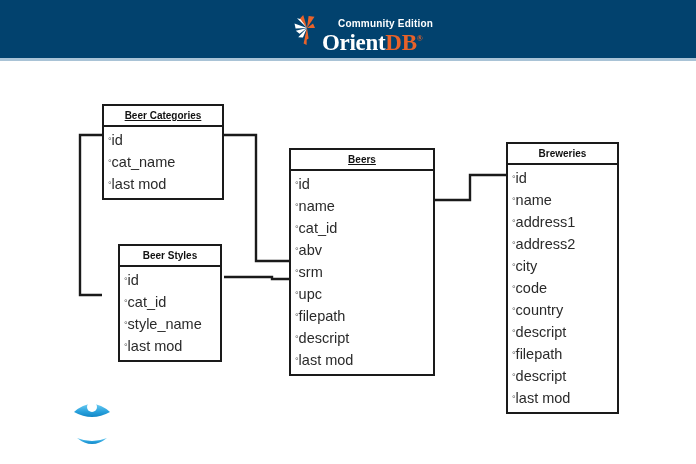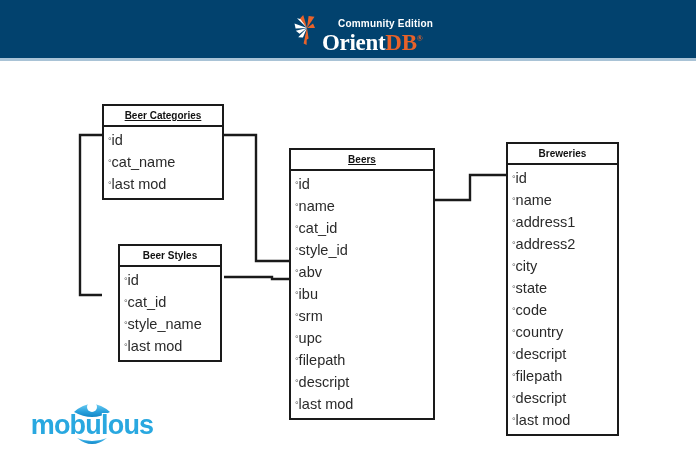--- a/index.html
+++ b/index.html
@@ -186,40 +186,37 @@
       <div class="field"><span class="bullet">°</span><span>last mod</span></div>
     </div>
   </div>
 
   <div class="entity" id="ent-beers">
     <div class="entity-title underlined"><span>Beers</span></div>
     <div class="fields">
       <div class="field"><span class="bullet">°</span><span>id</span></div>
       <div class="field"><span class="bullet">°</span><span>name</span></div>
       <div class="field"><span class="bullet">°</span><span>cat_id</span></div>
-      <div class="field"><span class="bullet">°</span><span>style_id</span></div>
       <div class="field"><span class="bullet">°</span><span>abv</span></div>
-      <div class="field"><span class="bullet">°</span><span>ibu</span></div>
       <div class="field"><span class="bullet">°</span><span>srm</span></div>
       <div class="field"><span class="bullet">°</span><span>upc</span></div>
       <div class="field"><span class="bullet">°</span><span>filepath</span></div>
       <div class="field"><span class="bullet">°</span><span>descript</span></div>
       <div class="field"><span class="bullet">°</span><span>last mod</span></div>
     </div>
   </div>
 
   <div class="entity" id="ent-breweries">
     <div class="entity-title"><span>Breweries</span></div>
     <div class="fields">
       <div class="field"><span class="bullet">°</span><span>id</span></div>
       <div class="field"><span class="bullet">°</span><span>name</span></div>
       <div class="field"><span class="bullet">°</span><span>address1</span></div>
       <div class="field"><span class="bullet">°</span><span>address2</span></div>
       <div class="field"><span class="bullet">°</span><span>city</span></div>
-      <div class="field"><span class="bullet">°</span><span>state</span></div>
       <div class="field"><span class="bullet">°</span><span>code</span></div>
       <div class="field"><span class="bullet">°</span><span>country</span></div>
       <div class="field"><span class="bullet">°</span><span>descript</span></div>
       <div class="field"><span class="bullet">°</span><span>filepath</span></div>
       <div class="field"><span class="bullet">°</span><span>descript</span></div>
       <div class="field"><span class="bullet">°</span><span>last mod</span></div>
     </div>
   </div>
 
 </div>
@@ -230,14 +227,13 @@
       <linearGradient id="mobGrad" x1="0" y1="0" x2="0" y2="1">
         <stop offset="0%" stop-color="#6fcdf2"></stop>
         <stop offset="55%" stop-color="#2ba3de"></stop>
         <stop offset="100%" stop-color="#1186c6"></stop>
       </linearGradient>
     </defs>
     <path d="M52 12 Q70 -4 88 12 Q70 22 52 12 Z" fill="url(#mobGrad)"></path>
     <circle cx="70" cy="7" r="5" fill="#ffffff"></circle>
     <path d="M55 38 Q70 50 85 38 Q70 44 55 38 Z" fill="url(#mobGrad)"></path>
   </svg>
-  <div class="mob-word">mobulous</div>
 </div>
 
 </body></html>

